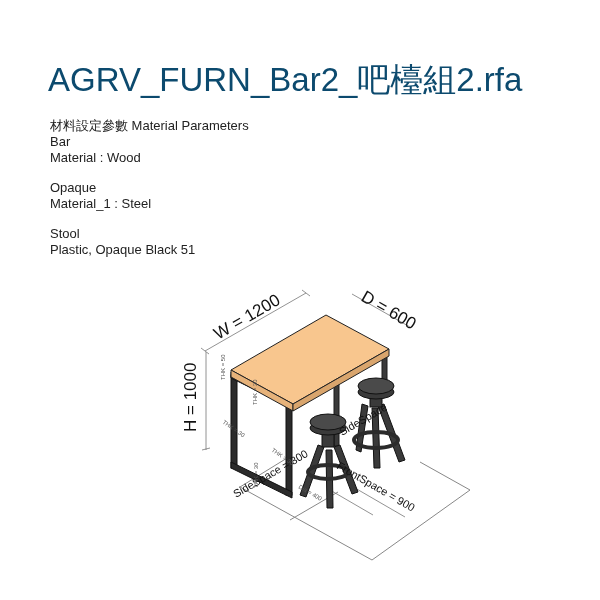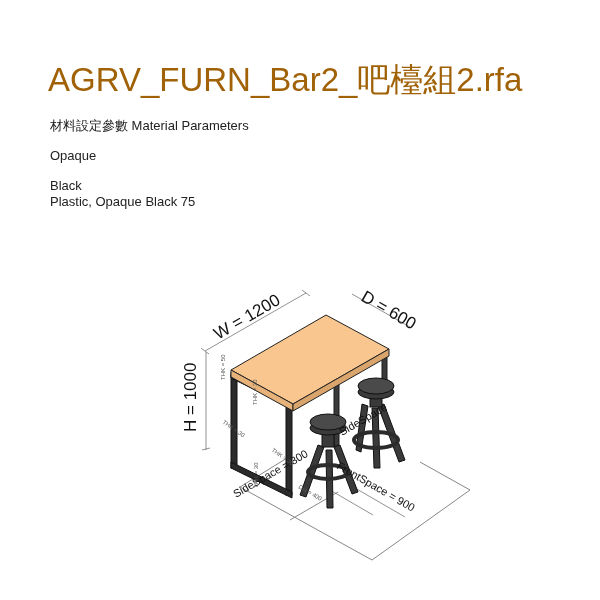--- a/index.html
+++ b/index.html
@@ -2,45 +2,50 @@
 <html><head>
 <meta charset="utf-8">
 <style>
   html, body { margin: 0; padding: 0; }
   body {
     width: 600px; height: 600px; background: #ffffff; position: relative; overflow: hidden;
     font-family: "Liberation Sans", "DejaVu Sans", sans-serif; color: #111;
   }
   .title {
     position: absolute; left: 48px; top: 60px;
-    font-size: 33px; line-height: 40px; letter-spacing: 0px; color: #a16207; white-space: nowrap;
+    font-size: 33px; line-height: 40px; letter-spacing: 0px; color: #0c4a6e; white-space: nowrap;
   }
   .params {
     position: absolute; left: 50px; top: 118px; font-size: 13px; line-height: 16px; color: #222;
   }
-  .params .heading { margin-bottom: 14px; }
+  .params .heading { }
   .params .group { margin-bottom: 14px; }
   .params .line { white-space: nowrap; }
   svg.drawing { position: absolute; left: 0; top: 0; }
   .dimtext { font-family: "Liberation Sans", sans-serif; fill: #111; }
   .smalltext { font-family: "Liberation Sans", sans-serif; fill: #555; }
 </style>
 </head>
 <body>
 
 <div class="title">AGRV_FURN_Bar2_吧檯組2.rfa</div>
 
 <div class="params">
   <div class="heading">材料設定參數 Material Parameters</div>
   <div class="group">
-    <div class="line">Opaque</div>
+    <div class="line">Bar</div>
+    <div class="line">Material :  Wood</div>
   </div>
   <div class="group">
-    <div class="line">Black</div>
-    <div class="line">Plastic, Opaque Black 75</div>
+    <div class="line">Opaque</div>
+    <div class="line">Material_1 :  Steel</div>
+  </div>
+  <div class="group">
+    <div class="line">Stool</div>
+    <div class="line">Plastic, Opaque Black 51</div>
   </div>
 </div>
 
 <svg class="drawing" width="600" height="600" viewBox="0 0 600 600">
 
   <g fill="none" stroke="#888" stroke-width="1">
     <polyline points="240,487 372,560 470,490 420,462"></polyline>
     <line x1="240" y1="487" x2="292" y2="455"></line>
     <line x1="290" y1="520" x2="338" y2="492"></line>
   </g>

